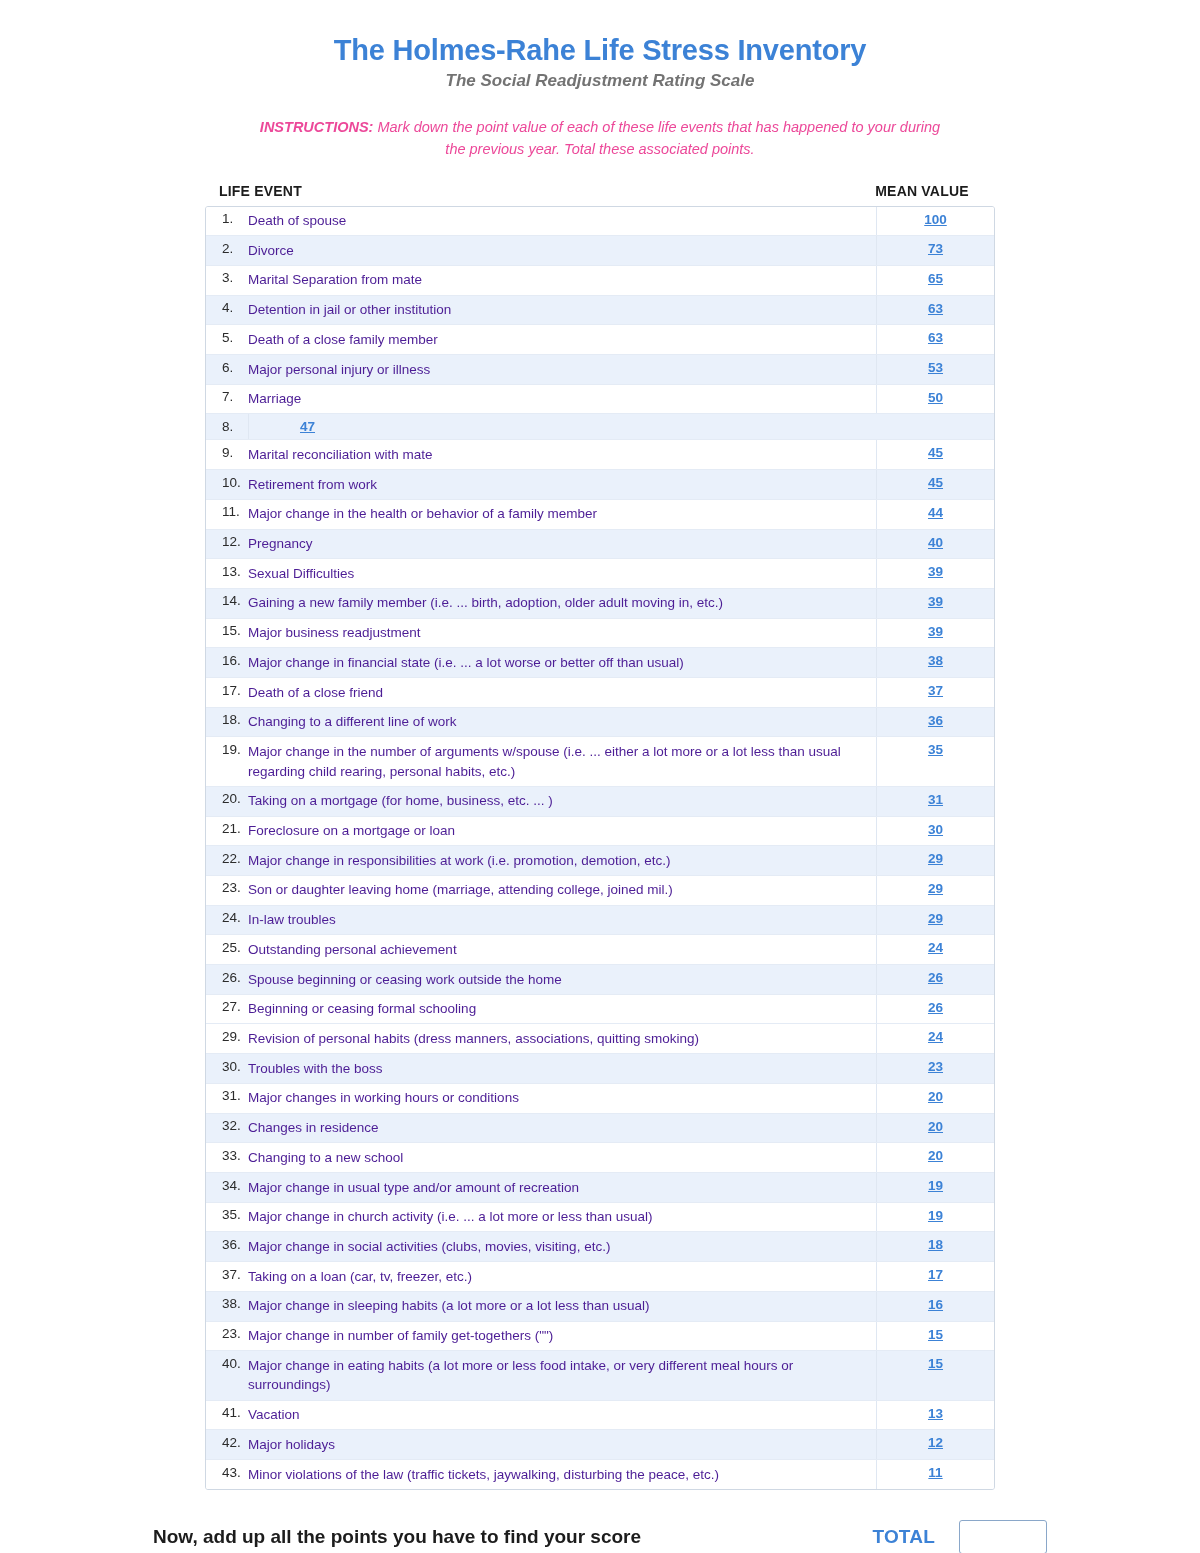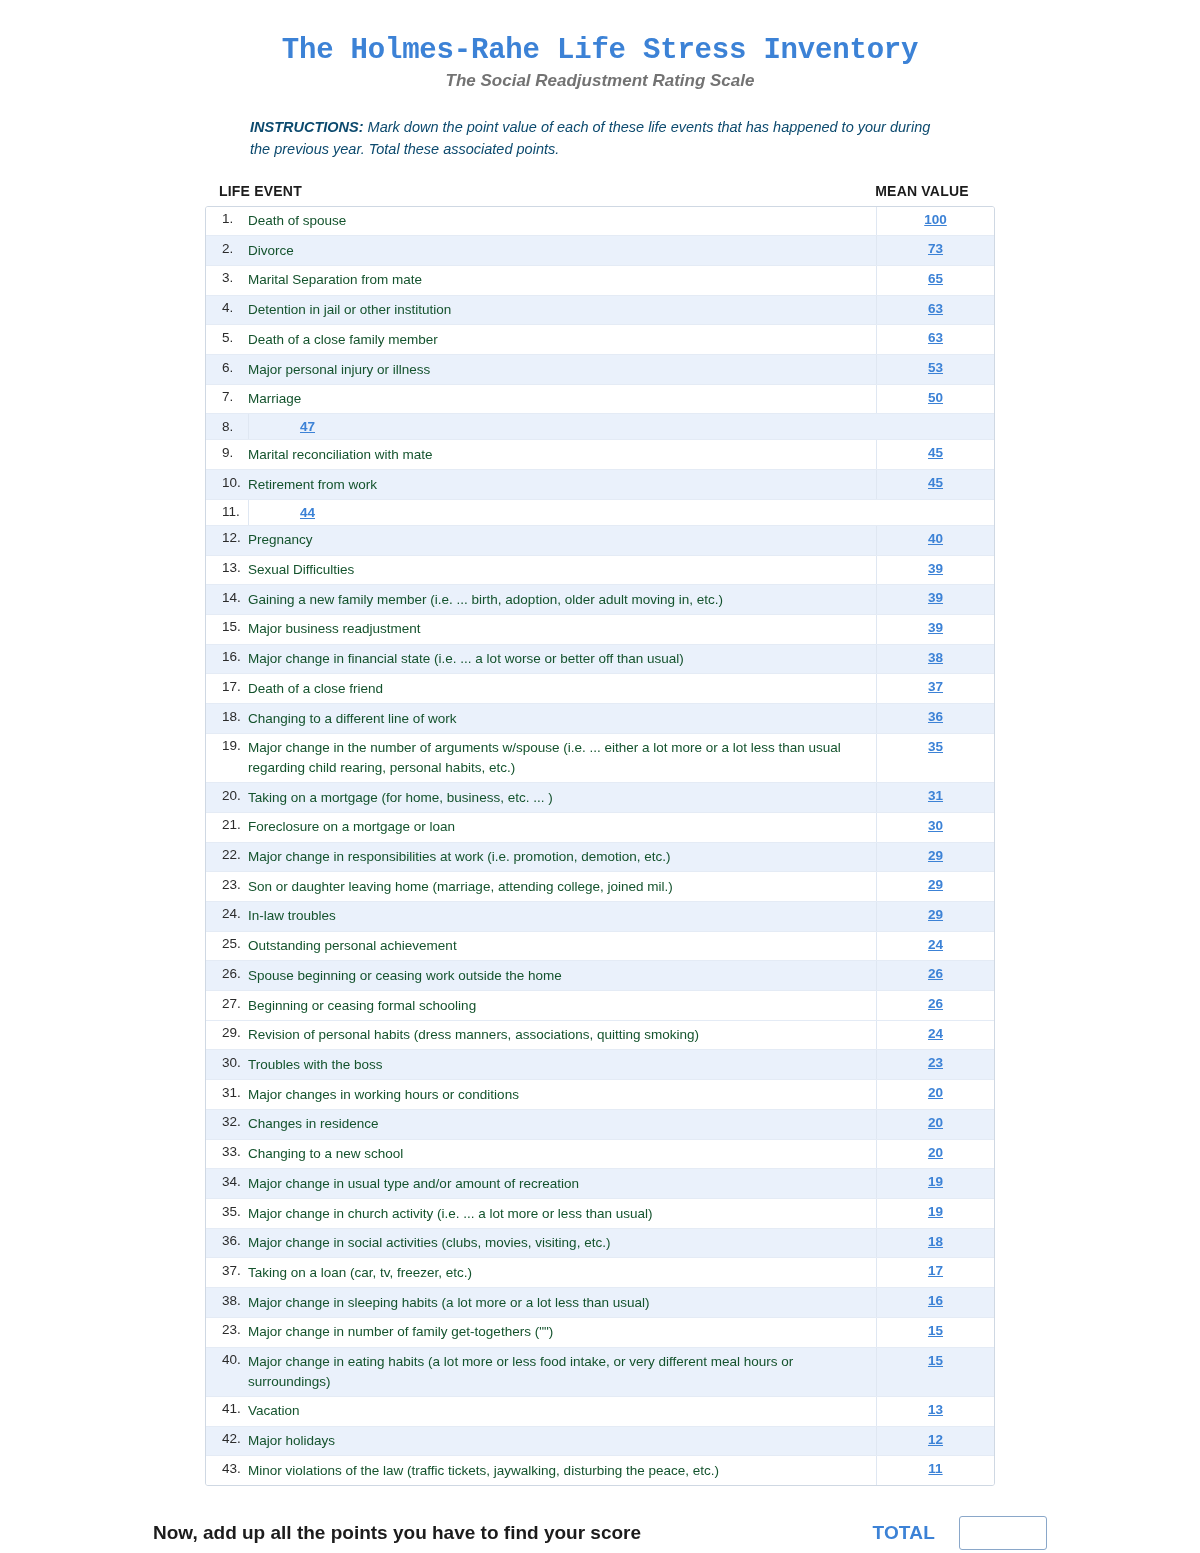--- a/index.html
+++ b/index.html
@@ -21,36 +21,35 @@
     padding: 34px 0 0 0;
     position: relative;
   }
   .title {
     text-align: center;
     color: #3c82d6;
     font-size: 29px;
     font-weight: bold;
     letter-spacing: -0.2px;
     margin: 0 0 4px 0;
-    font-family: Liberation Mono, monospace;
   }
   .subtitle {
     text-align: center;
     color: #737373;
     font-size: 17px;
     font-weight: bold;
     font-style: italic;
     margin: 0 0 26px 0;
   }
   .instructions {
-    text-align: left;
+    text-align: center;
     font-size: 14.5px;
     font-style: italic;
     line-height: 1.5;
-    color: #0c4a6e;
+    color: #ec4899;
     margin: 0 auto 22px auto;
     width: 700px;
   }
   .instructions b {
     font-style: italic;
     font-weight: bold;
   }
   .table-wrap {
     width: 790px;
     margin: 0 auto;
@@ -102,21 +101,21 @@
     padding: 4.5px 0 4.5px 16px;
     font-size: 13.5px;
     color: #2b2b2b;
     text-align: left;
     white-space: nowrap;
   }
   .cell-event {
     flex: 1;
     padding: 4.5px 10px 4.5px 0;
     font-size: 13.5px;
-    color: #14532d;
+    color: #4c1d95;
     line-height: 1.46;
   }
   .cell-value {
     width: 118px;
     box-sizing: border-box;
     border-left: 1px solid #dfe7f2;
     padding: 5px 0;
     text-align: center;
     font-size: 13.5px;
     font-weight: bold;
@@ -213,20 +212,21 @@
           <div class="cell-event">Marital reconciliation with mate</div>
           <div class="cell-value">45</div>
         </div>
         <div class="row alt">
           <div class="cell-num">10.</div>
           <div class="cell-event">Retirement from work</div>
           <div class="cell-value">45</div>
         </div>
         <div class="row plain">
           <div class="cell-num">11.</div>
+          <div class="cell-event">Major change in the health or behavior of a family member</div>
           <div class="cell-value">44</div>
         </div>
         <div class="row alt">
           <div class="cell-num">12.</div>
           <div class="cell-event">Pregnancy</div>
           <div class="cell-value">40</div>
         </div>
         <div class="row plain">
           <div class="cell-num">13.</div>
           <div class="cell-event">Sexual Difficulties</div>

